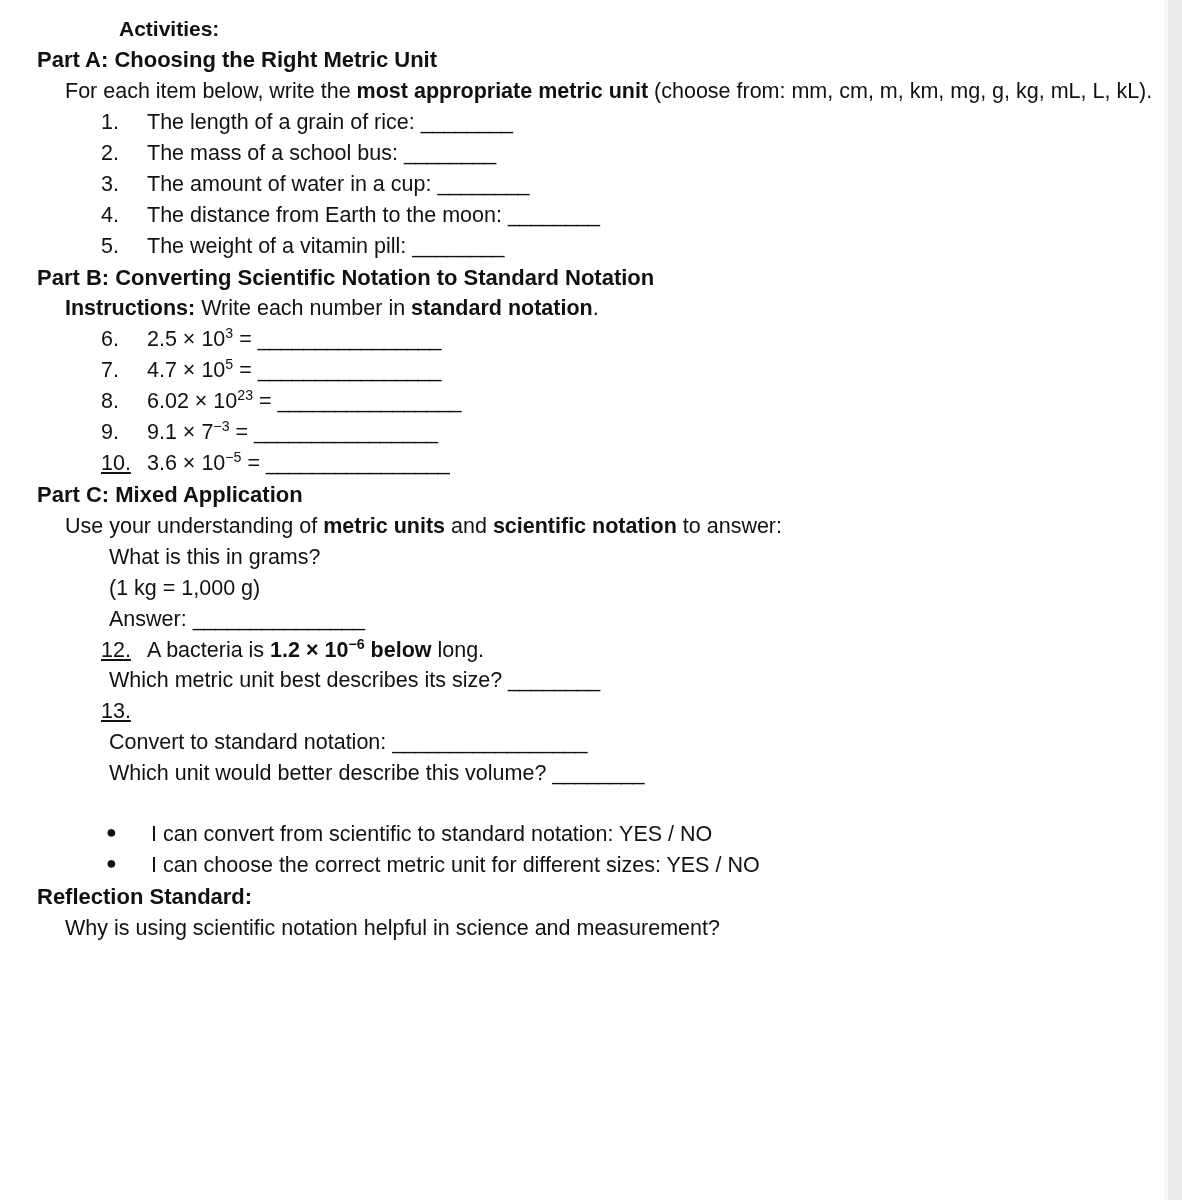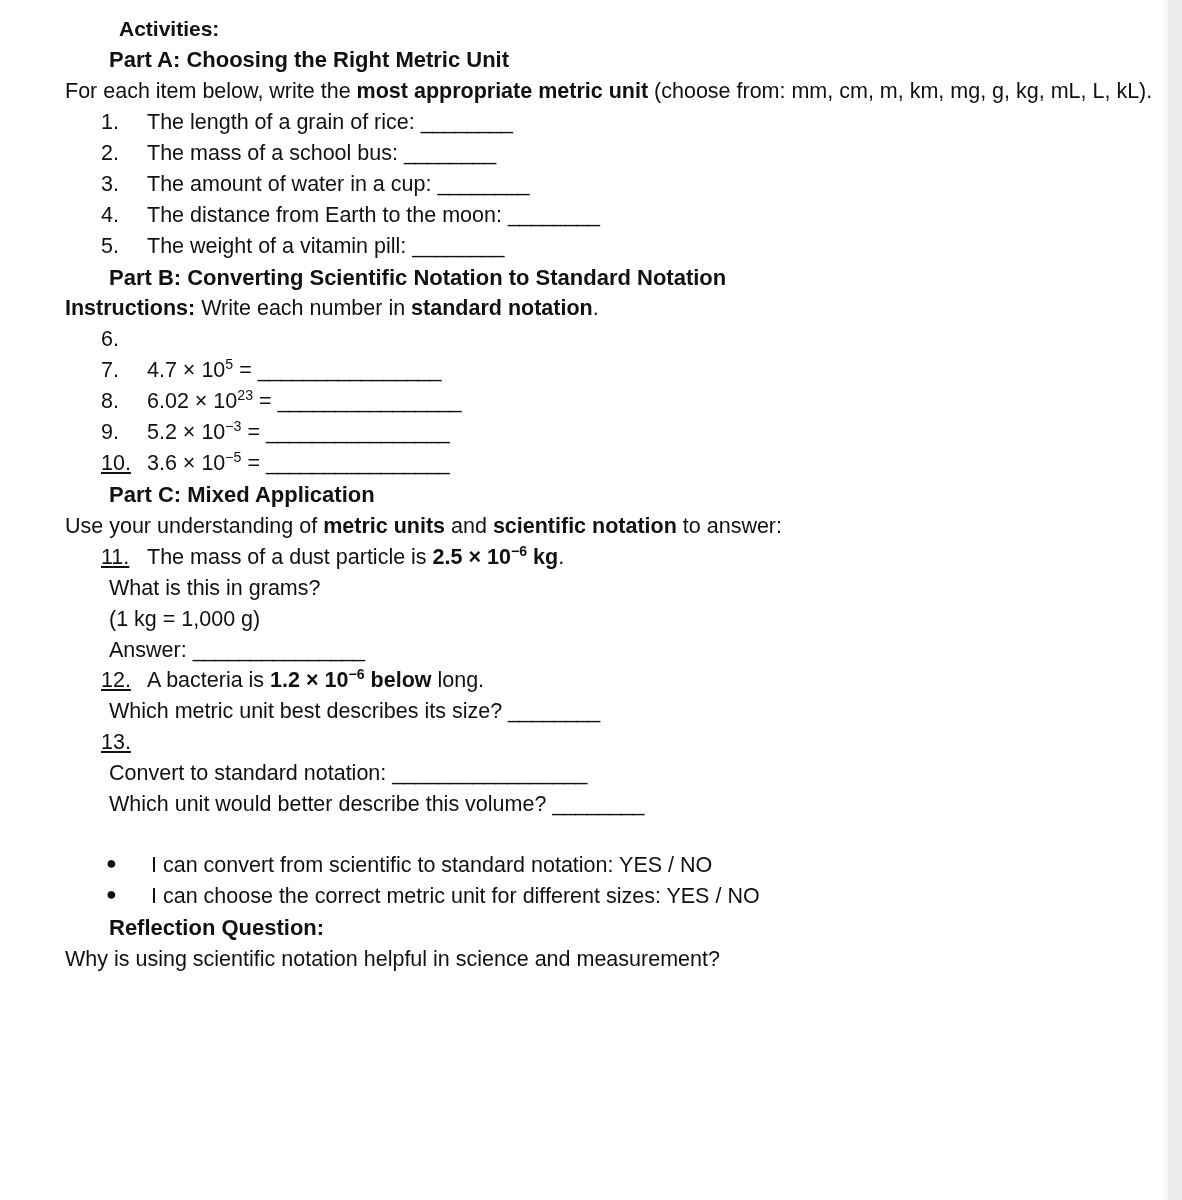--- a/index.html
+++ b/index.html
@@ -54,21 +54,21 @@
 
   .ln {
     white-space: pre-wrap;
     margin: 0;
   }
 
   .bold { font-weight: bold; }
 
   
   .i-activities { padding-left: 118px; font-weight: bold; font-size: 21px; }
-  .i-heading    { padding-left: 108px; font-weight: bold; font-size: 22px; }
+  .i-heading    { padding-left: 36px; font-weight: bold; font-size: 22px; }
   .i-body       { padding-left: 64px; }
   .i-item       { padding-left: 100px; display: flex; }
   .i-subline    { padding-left: 108px; }
   .i-bullet     { padding-left: 105px; display: flex; }
 
   .item-num {
     display: inline-block;
     min-width: 46px;
     flex: 0 0 auto;
   }
@@ -126,46 +126,43 @@
       <span class="item-num">5.</span>
       <span class="item-text"><span>The weight of a vitamin pill: </span><span class="blank">________</span></span>
     </div>
 
     <div class="ln i-heading">Part B: Converting Scientific Notation to Standard Notation</div>
 
     <div class="ln i-body"><span class="bold">Instructions:</span><span> Write each number in </span><span class="bold">standard notation</span><span>.</span></div>
 
     <div class="ln i-item">
       <span class="item-num">6.</span>
+      <span class="item-text"><span>2.5 × 10</span><sup>3</sup><span> = </span><span class="blank">________________</span></span>
     </div>
     <div class="ln i-item">
       <span class="item-num">7.</span>
       <span class="item-text"><span>4.7 × 10</span><sup>5</sup><span> = </span><span class="blank">________________</span></span>
     </div>
     <div class="ln i-item">
       <span class="item-num">8.</span>
       <span class="item-text"><span>6.02 × 10</span><sup>23</sup><span> = </span><span class="blank">________________</span></span>
     </div>
     <div class="ln i-item">
       <span class="item-num">9.</span>
-      <span class="item-text"><span>5.2 × 10</span><sup>−3</sup><span> = </span><span class="blank">________________</span></span>
+      <span class="item-text"><span>9.1 × 7</span><sup>−3</sup><span> = </span><span class="blank">________________</span></span>
     </div>
     <div class="ln i-item">
       <span class="item-num wide">10.</span>
       <span class="item-text"><span>3.6 × 10</span><sup>−5</sup><span> = </span><span class="blank">________________</span></span>
     </div>
 
     <div class="ln i-heading">Part C: Mixed Application</div>
 
     <div class="ln i-body"><span>Use your understanding of </span><span class="bold">metric units</span><span> and </span><span class="bold">scientific notation</span><span> to answer:</span></div>
 
-    <div class="ln i-item">
-      <span class="item-num wide">11.</span>
-      <span class="item-text"><span>The mass of a dust particle is </span><span class="bold">2.5 × 10</span><sup class="bold">−6</sup><span class="bold"> kg</span><span>.</span></span>
-    </div>
     <div class="ln i-subline">What is this in grams?</div>
     <div class="ln i-subline">(1 kg = 1,000 g)</div>
     <div class="ln i-subline"><span>Answer: </span><span class="blank">_______________</span></div>
 
     <div class="ln i-item">
       <span class="item-num wide">12.</span>
       <span class="item-text"><span>A bacteria is </span><span class="bold">1.2 × 10</span><sup class="bold">−6</sup><span class="bold"> below</span><span> long.</span></span>
     </div>
     <div class="ln i-subline"><span>Which metric unit best describes its size? </span><span class="blank">________</span></div>
 
@@ -180,20 +177,20 @@
 
     <div class="ln i-bullet">
       <span class="bullet-dot">●</span>
       <span class="item-text">I can convert from scientific to standard notation: YES / NO</span>
     </div>
     <div class="ln i-bullet">
       <span class="bullet-dot">●</span>
       <span class="item-text">I can choose the correct metric unit for different sizes: YES / NO</span>
     </div>
 
-    <div class="ln i-heading">Reflection Question:</div>
+    <div class="ln i-heading">Reflection Standard:</div>
     <div class="ln i-body">Why is using scientific notation helpful in science and measurement?</div>
 
   </div>
 </div>
 
 <div class="page-gutter-edge"></div>
 <div class="page-gutter"></div>
 
 </body></html>

